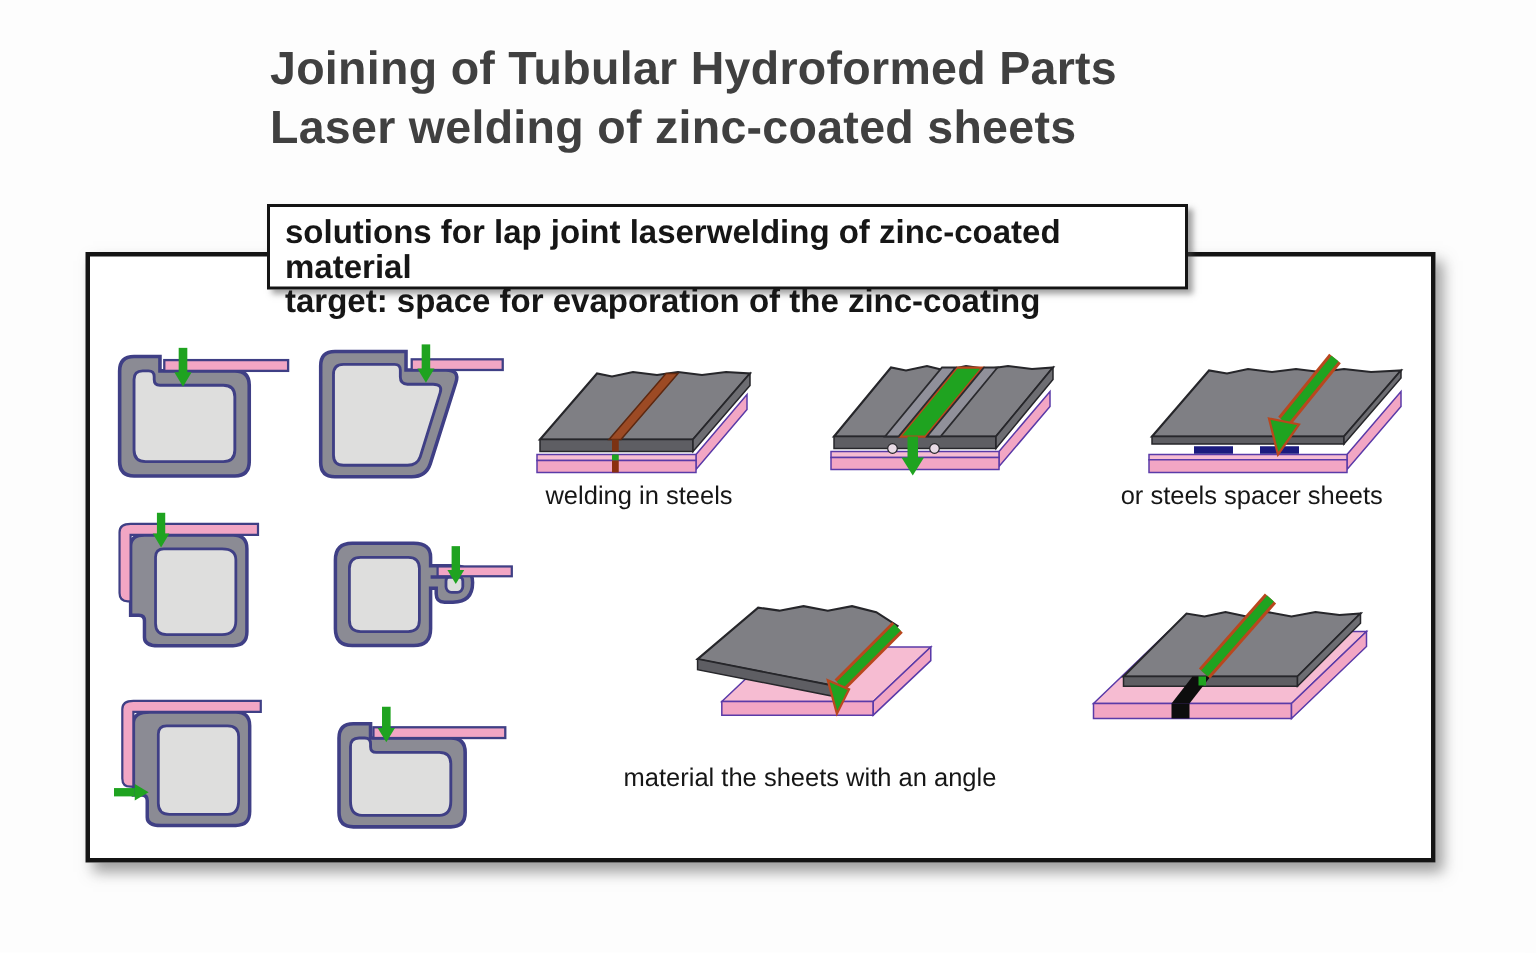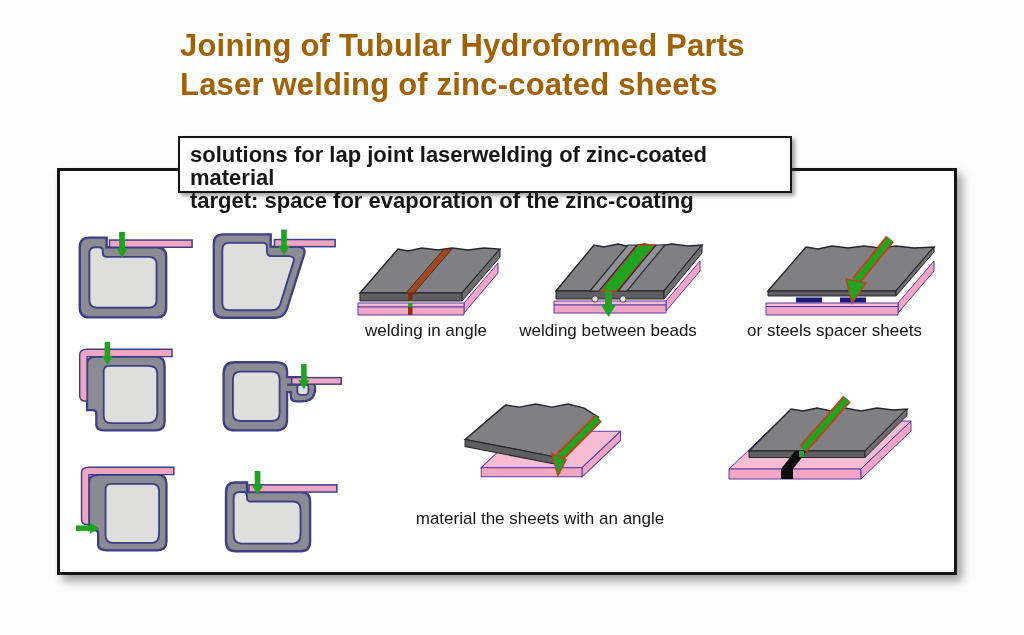--- a/index.html
+++ b/index.html
@@ -6,21 +6,21 @@
   body {
     width:1024px; height:635px; position:relative; overflow:hidden;
     background:#fdfdfd;
     font-family:"Liberation Sans", sans-serif;
     color:#111;
   }
   .page { position:absolute; inset:0; }
 
   .title {
     position:absolute; left:180px; top:26px;
-    font-size:31px; font-weight:bold; line-height:39px; color:#a16207;
+    font-size:31px; font-weight:bold; line-height:39px; color:#404040;
     letter-spacing:0.2px;
   }
 
   .callout {
     position:absolute; left:178px; top:136px; width:614px; height:57px;
     box-sizing:border-box; background:#fff;
     border:2px solid #141414;
     box-shadow:3px 3px 4px rgba(70,70,70,0.5);
     padding:5px 10px; z-index:3;
     font-size:22px; font-weight:bold; line-height:23px; color:#161616;
@@ -180,22 +180,21 @@
       <path class="gt" d="M12,56 L50,12 L62,14 L76,11 L92,13 L108,11 L124,13 L140,11 L158,13 L178,12 L140,56 Z"></path>
       <polygon class="gf" points="12,56 140,56 140,61 12,61"></polygon>
       <polygon class="gs" points="140,56 178,12 178,17 140,61"></polygon>
       <g>
         <line class="weld-red-line" x1="134" y1="4" x2="100" y2="46"></line>
         <line class="weld-green-line" x1="134" y1="4" x2="100" y2="46"></line>
         <polygon class="weld" points="90,44 110,48 96,68"></polygon>
       </g>
     </svg>
 
-    <div class="lbl" style="left:286px;top:150px;width:160px">welding in angle</div>
-    <div class="lbl" style="left:448px;top:150px;width:200px">welding between beads</div>
+    <div class="lbl" style="left:286px;top:150px;width:160px">welding in steels</div>
     <div class="lbl" style="left:652px;top:150px;width:245px">or steels spacer sheets</div>
 
     <svg style="left:390px;top:224px" width="230" height="106" viewBox="0 0 210 105">
       <polygon class="pt" points="22,72 60,36 160,36 122,72"></polygon>
       <polygon class="pf" points="22,72 122,72 122,81 22,81"></polygon>
       <polygon class="pf" points="122,72 160,36 160,45 122,81"></polygon>
       <path class="gt" d="M6,44 L46,10 L60,12 L76,9 L92,12 L108,9 L124,13 L138,22 L98,62 Z"></path>
       <polygon class="gf" points="6,44 98,62 98,69 6,51"></polygon>
       <g>
         <line class="weld-red-line" x1="100" y1="61" x2="138" y2="23"></line>

